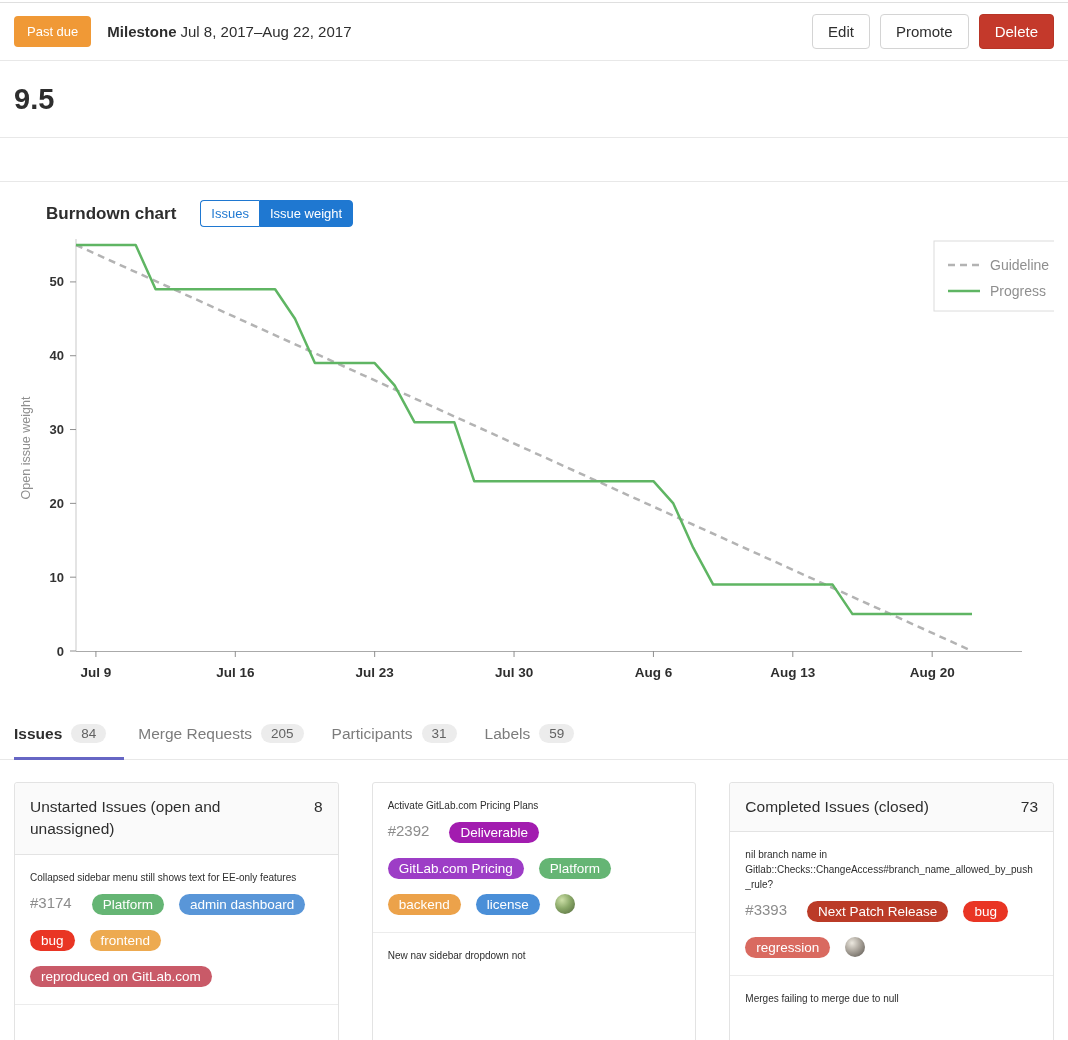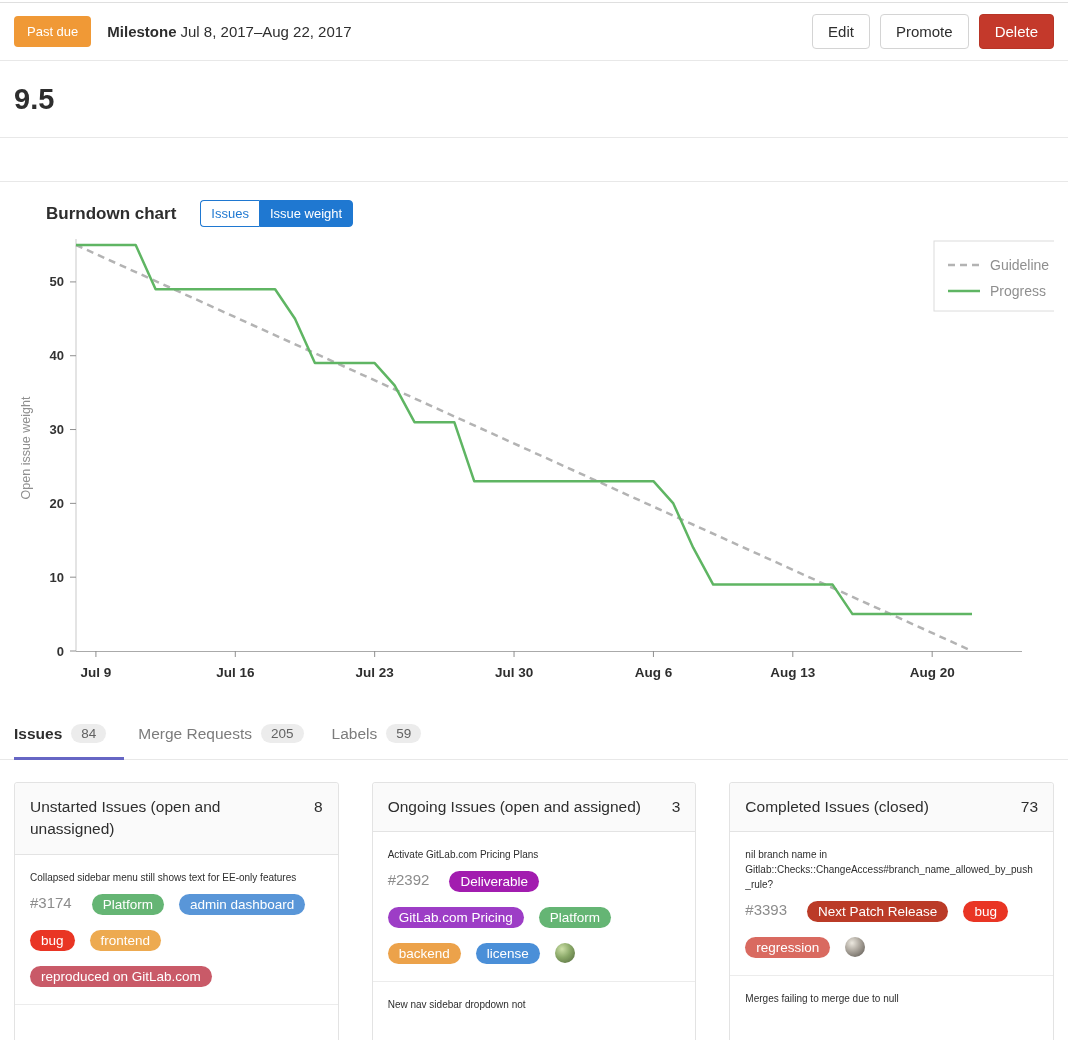--- a/index.html
+++ b/index.html
@@ -136,20 +136,24 @@
 <nav class="tabs" id="tabs">
     <div class="tab active">
       <span class="tab-label">Issues</span>
       <span class="tab-badge">84</span>
     </div>
     <div class="tab">
       <span class="tab-label">Merge Requests</span>
       <span class="tab-badge">205</span>
     </div>
     <div class="tab">
+      <span class="tab-label">Participants</span>
+      <span class="tab-badge">31</span>
+    </div>
+    <div class="tab">
       <span class="tab-label">Labels</span>
       <span class="tab-badge">59</span>
     </div>
   </nav>
 
 <div class="board" id="board">
     <div class="column">
       <div class="column-header">
         <span class="column-title">Unstarted Issues (open and unassigned)</span>
         <span class="column-count">8</span>
@@ -163,24 +167,20 @@
           <span class="pill" style="background: rgb(233, 53, 36);">bug</span>
           <span class="pill" style="background: rgb(237, 170, 80);">frontend</span>
           <span class="pill" style="background: rgb(201, 90, 104);">reproduced on GitLab.com</span>
         </div>
       </div>
       <div class="card">
         <div class="card-title"></div>
       </div>
     </div>
     <div class="column">
-      <div class="column-header">
-        <span class="column-title">Ongoing Issues (open and assigned)</span>
-        <span class="column-count">3</span>
-      </div>
       <div class="card">
         <div class="card-title">Activate GitLab.com Pricing Plans</div>
         <div class="card-meta">
           <span class="issue-id">#2392</span>
           <span class="pill" style="background: #a21caf;">Deliverable</span>
           <span class="pill" style="background: rgb(157, 61, 198);">GitLab.com Pricing</span>
           <span class="pill" style="background: rgb(101, 181, 116);">Platform</span>
           <span class="pill" style="background: rgb(236, 162, 74);">backend</span>
           <span class="pill" style="background: rgb(74, 143, 216);">license</span>
           <span class="avatar photo-green"></span>

